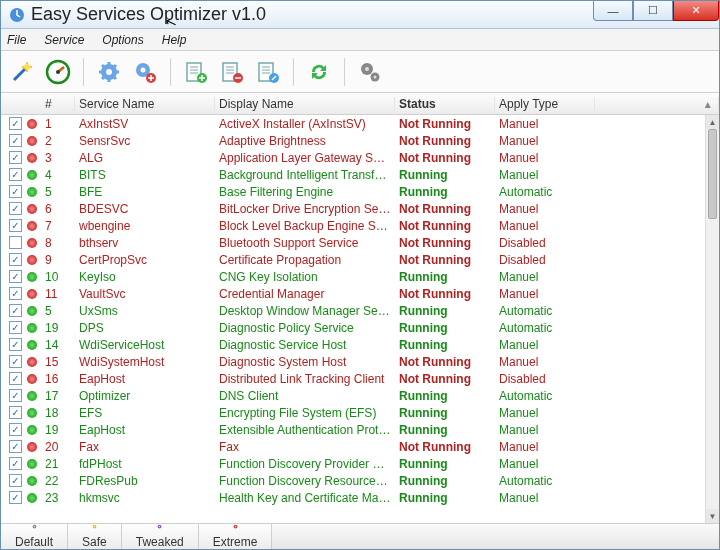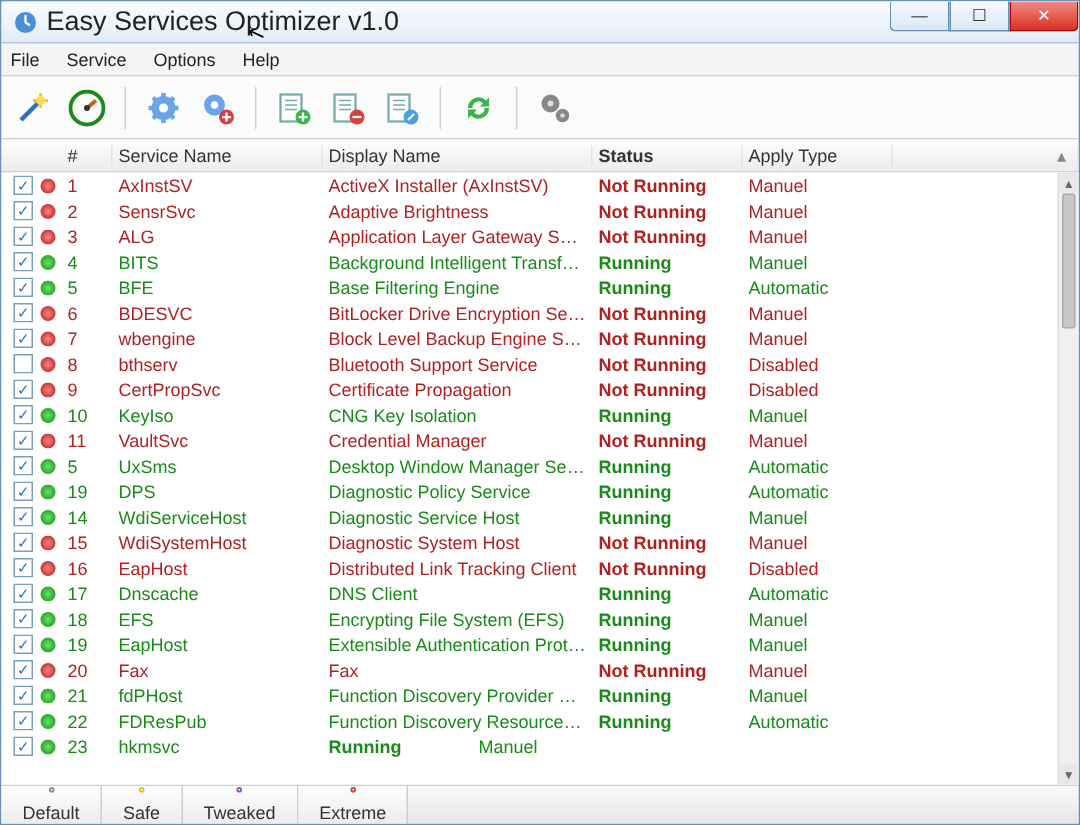--- a/index.html
+++ b/index.html
@@ -31,20 +31,21 @@
     font-size:11px; color:#333;
     background: linear-gradient(#f5faff,#d9e8f5);
   }
   .win-btn.close { width:46px; background: linear-gradient(#f28b82,#d93025); color:#fff; border-color:#a00; border-top-right-radius:0; border-bottom-right-radius:4px;}
   .win-btn.min{ border-bottom-left-radius:4px;}
   
   .menubar {
     height:22px; background:#f4f4f4;
     display:flex; align-items:center; padding:4px 6px;
     border-bottom:1px solid #d0d0d0;
+    font-style:italic;
   }
   .menubar span { margin-right:18px; color:#222; }
   
   .toolbar {
     height:42px; background:#fbfbfb;
     border-bottom:1px solid #d0d0d0;
     display:flex; align-items:center; padding:0 6px; gap:6px;
   }
   .tool { width:30px; height:30px; display:flex; align-items:center; justify-content:center; border-radius:3px;}
   .sep { width:1px; height:28px; background:#d0d0d0; margin:0 4px;}
@@ -440,21 +441,21 @@
           <div class="c-rest"></div>
         </div>
         <div class="row">
           <div class="c-chk">
             <div class="chk">✓</div>
           </div>
           <div class="c-dot">
             <div class="dot dg"></div>
           </div>
           <div class="c-num green">17</div>
-          <div class="c-svc green">Dnscache</div>
+          <div class="c-svc green">Optimizer</div>
           <div class="c-disp green">DNS Client</div>
           <div class="c-stat green">Running</div>
           <div class="c-apply green">Automatic</div>
           <div class="c-rest"></div>
         </div>
         <div class="row">
           <div class="c-chk">
             <div class="chk">✓</div>
           </div>
           <div class="c-dot">
@@ -525,20 +526,21 @@
         </div>
         <div class="row">
           <div class="c-chk">
             <div class="chk">✓</div>
           </div>
           <div class="c-dot">
             <div class="dot dg"></div>
           </div>
           <div class="c-num green">23</div>
           <div class="c-svc green">hkmsvc</div>
+          <div class="c-disp green">Health Key and Certificate Man...</div>
           <div class="c-stat green">Running</div>
           <div class="c-apply green">Manuel</div>
           <div class="c-rest"></div>
         </div>
       </div>
     <div class="scrollbar">
       <div class="sbtn" style="top:0">▲</div>
       <div class="thumb" style="top:14px;"></div>
       <div class="sbtn" style="bottom:0">▼</div>
     </div>

